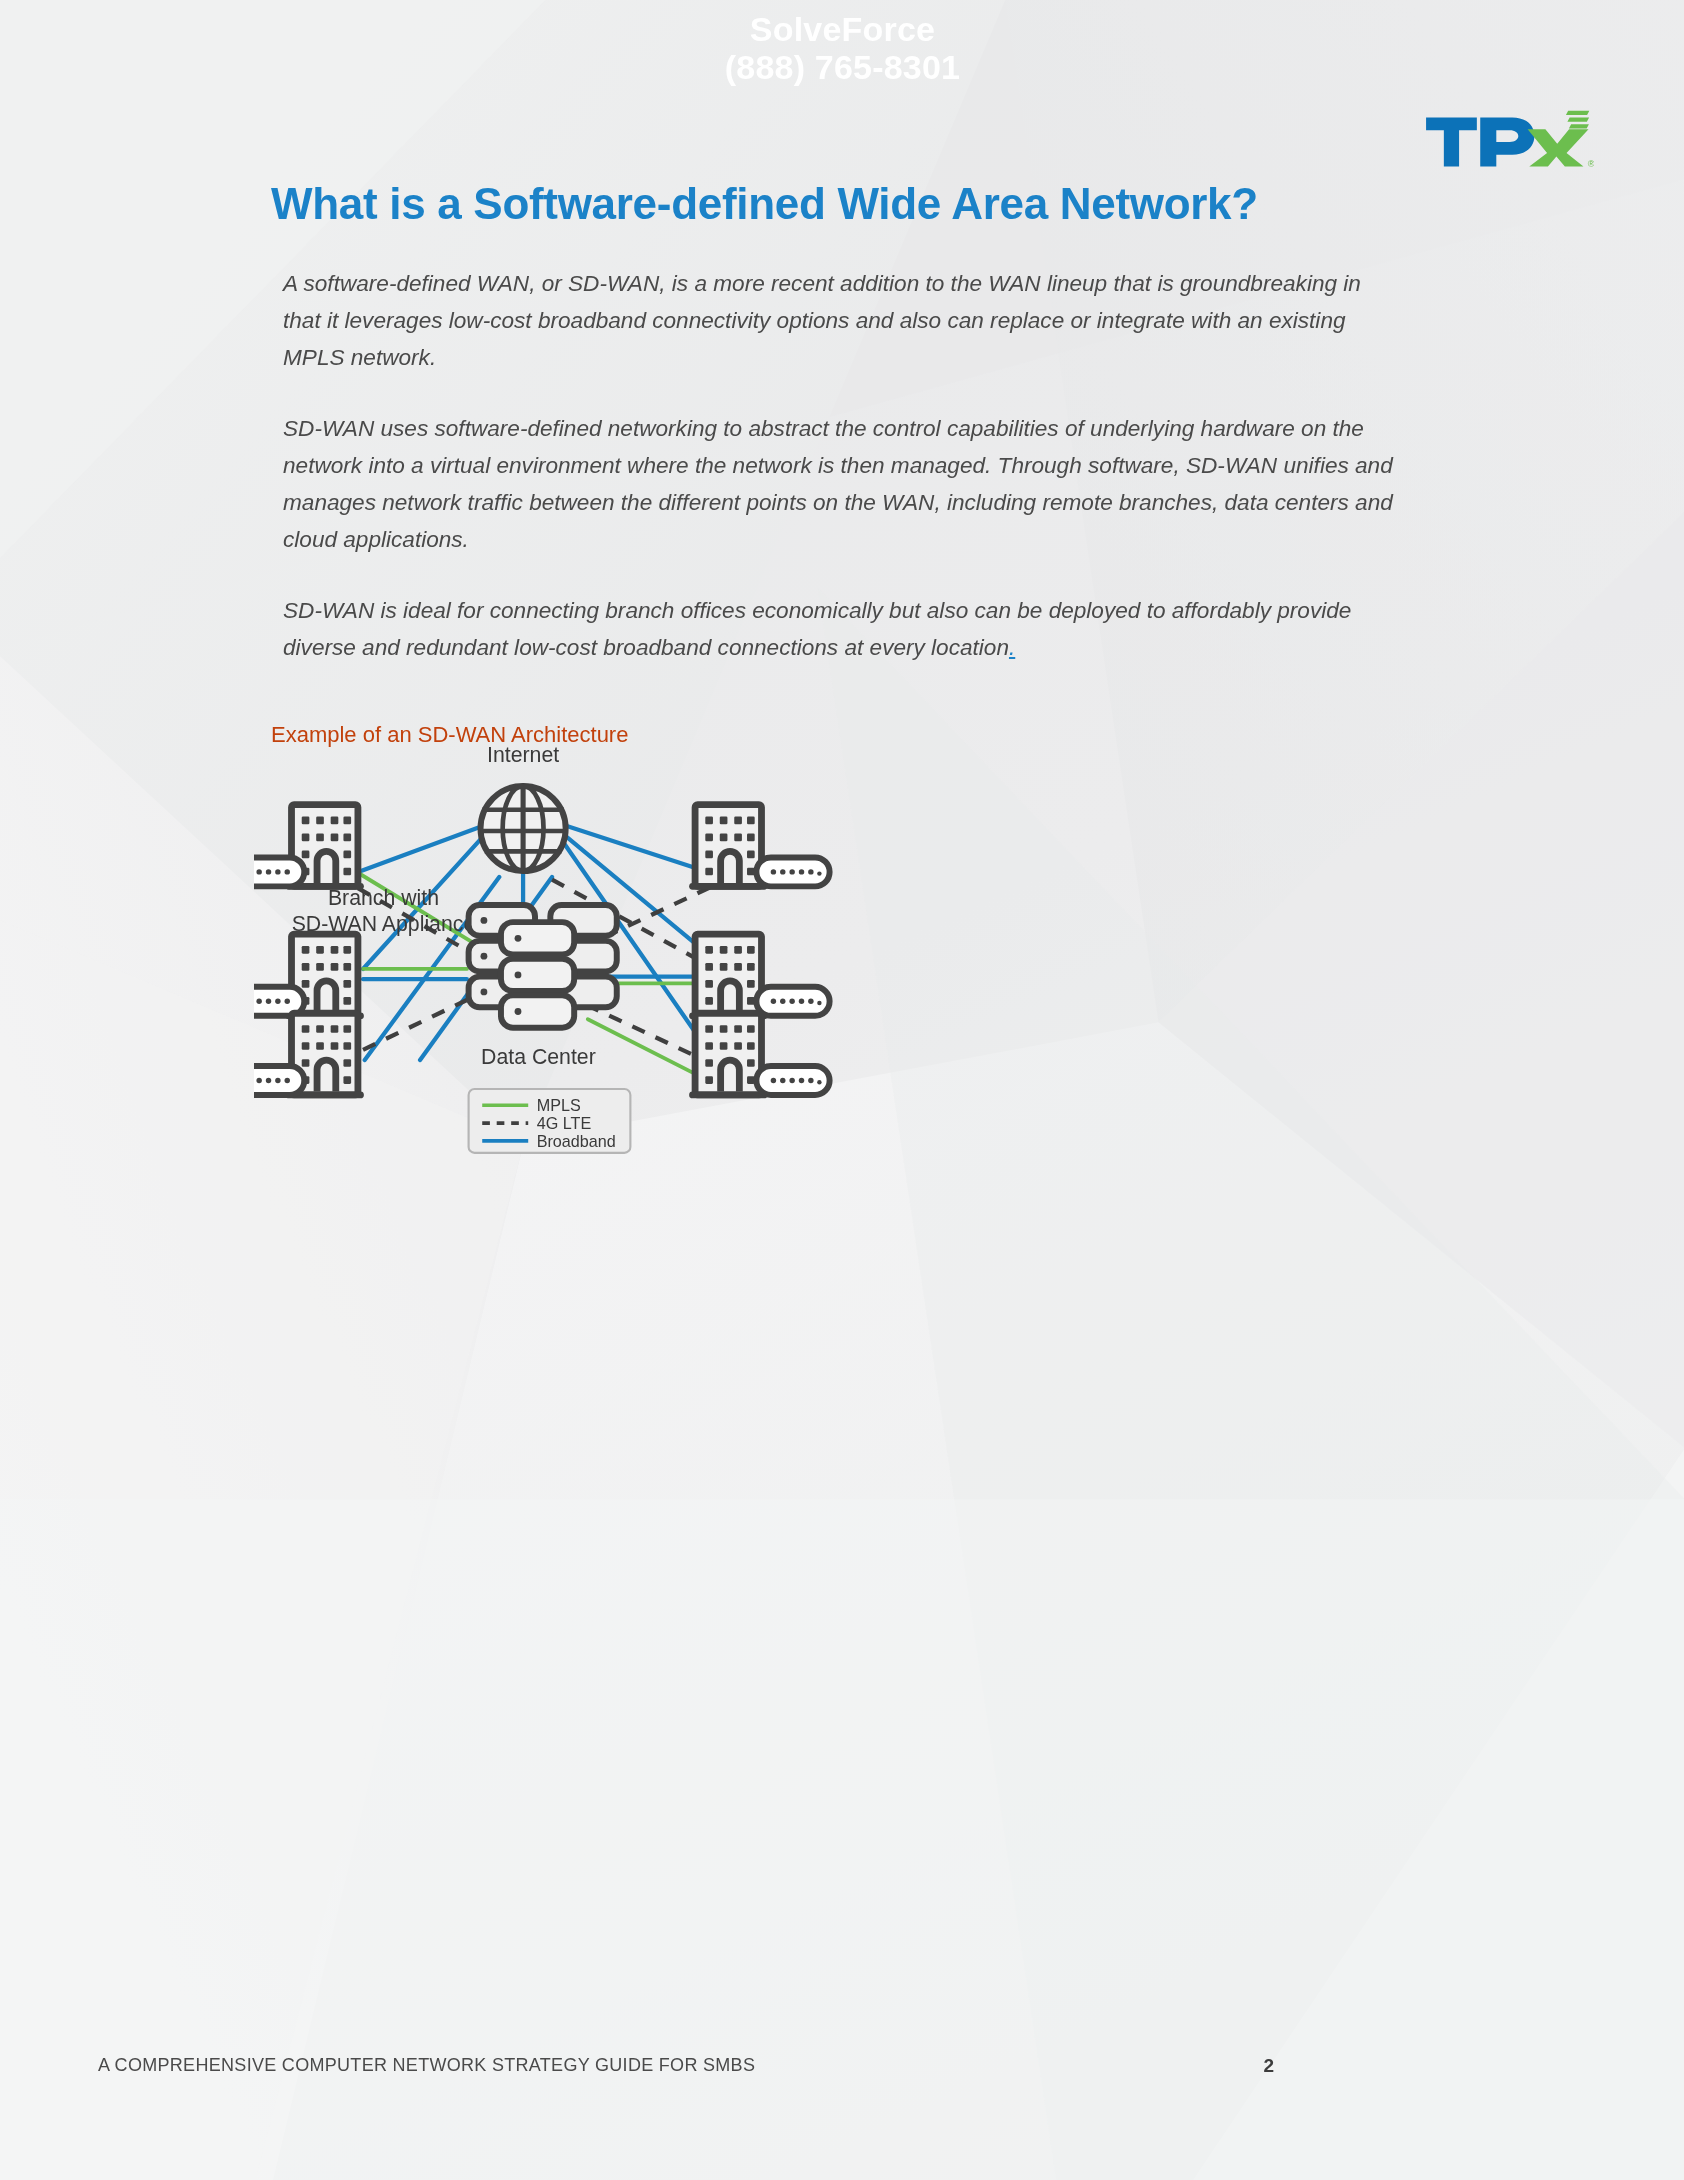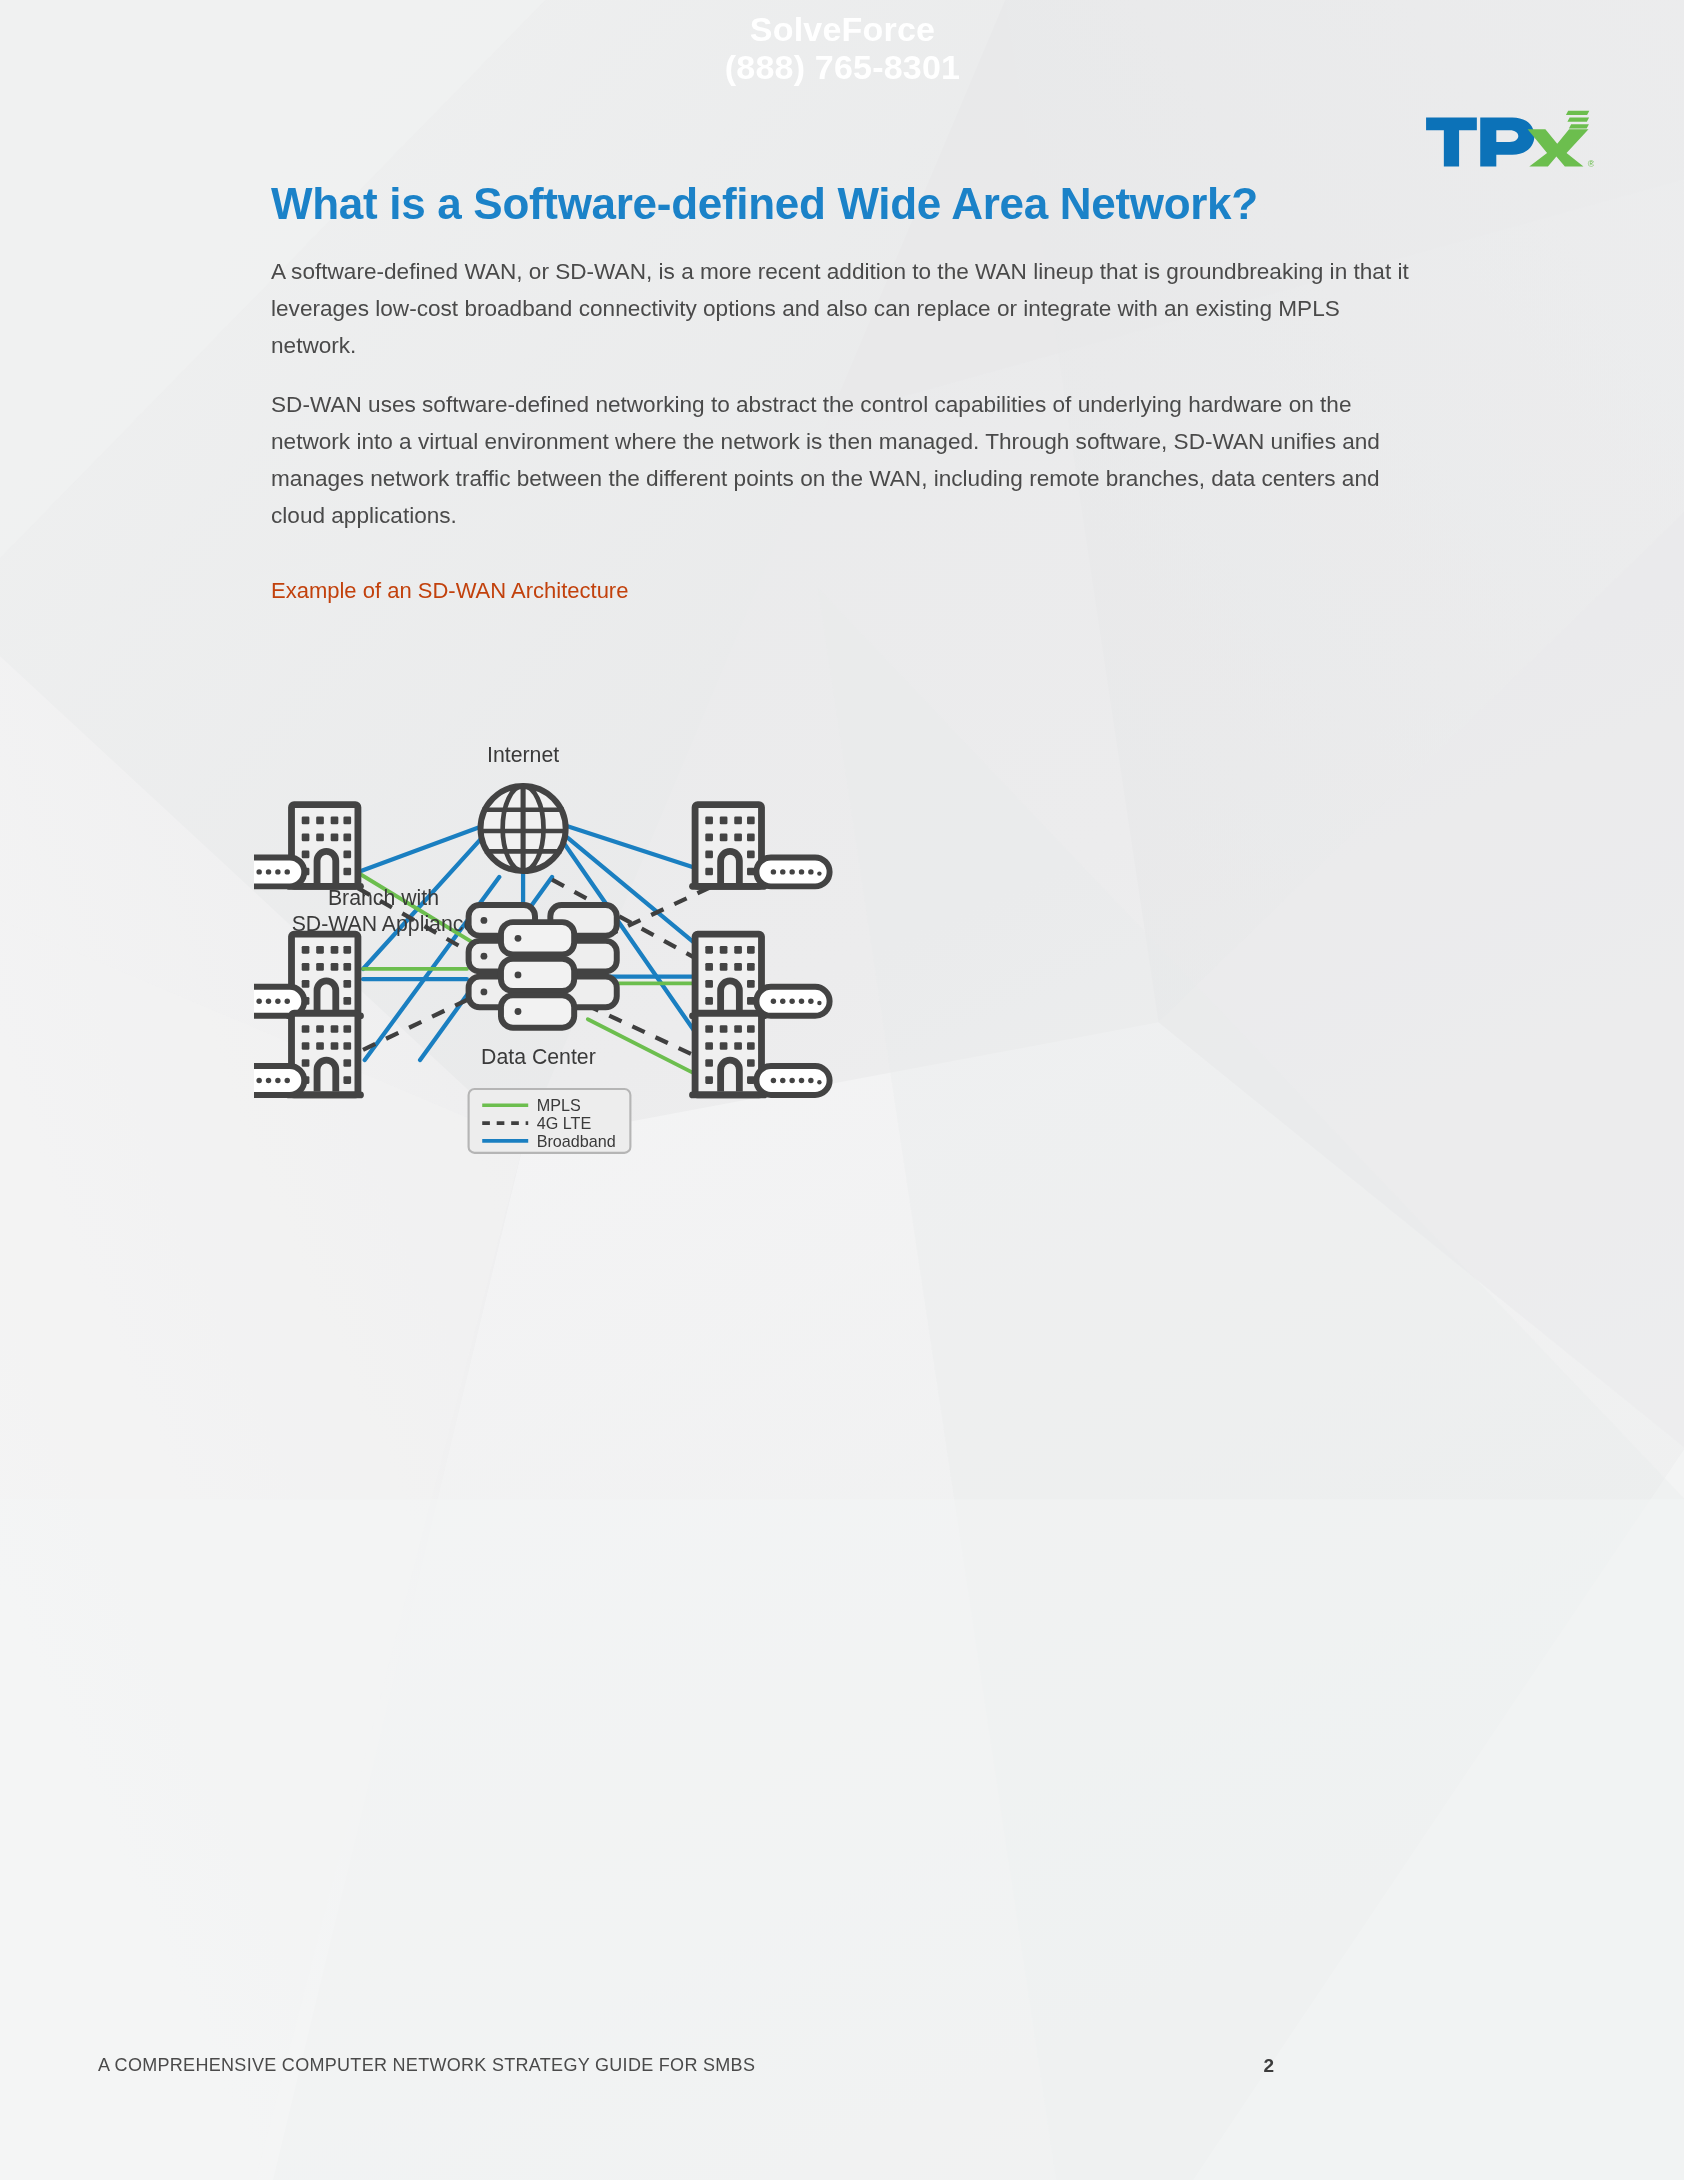--- a/index.html
+++ b/index.html
@@ -34,21 +34,21 @@
   
   #content{
     position:absolute;left:271px;top:0;width:1141px;z-index:4;
   }
   #page-title{
     color:#1b82c8;font-size:44px;font-weight:bold;
     margin:0;padding-top:179px;letter-spacing:-0.3px;
   }
   p.body{
     color:#4a4a4a;font-size:22.6px;line-height:37px;
-    margin:0;padding-top:22px;font-weight:400;
+    margin:12px;padding-top:22px;font-weight:400;font-style:italic;
   }
   p.body.p1{padding-top:24px;}
   .dotlink{color:#1b82c8;text-decoration:underline;}
   #section-heading{
     color:#c2410c;font-size:22px;font-weight:normal;
     margin:0;padding-top:44px;
   }
 
   
   #diagram{
@@ -134,20 +134,21 @@
     </g>
     <text x="193" y="68" font-size="11" fill="#6cbe4e" font-family="Liberation Sans, sans-serif">®</text>
   </svg>
 </div>
 
 <div id="content">
   <h1 id="page-title">What is a Software-defined Wide Area Network?</h1>
 
   <p class="body p1">A software-defined WAN, or SD-WAN, is a more recent addition to the WAN lineup that is groundbreaking in that it leverages low-cost broadband connectivity options and also can replace or integrate with an existing MPLS network.</p>
   <p class="body">SD-WAN uses software-defined networking to abstract the control capabilities of underlying hardware on the network into a virtual environment where the network is then managed. Through software, SD-WAN unifies and manages network traffic between the different points on the WAN, including remote branches, data centers and cloud applications.</p>
+  <p class="body"><span>SD-WAN is ideal for connecting branch offices economically but also can be deployed to affordably provide diverse and redundant low-cost broadband connections at every location</span><span class="dotlink">.</span></p>
 
   <div id="section-heading">Example of an SD-WAN Architecture</div>
 </div>
 
 <div id="diagram">
 <svg width="1141" height="596" viewBox="0 0 1340 700">
   <defs>
     <g id="bldg">
 
       <rect x="0" y="0" width="78" height="96" rx="3" fill="#f0f0f0" stroke="#434343" stroke-width="8"></rect>

